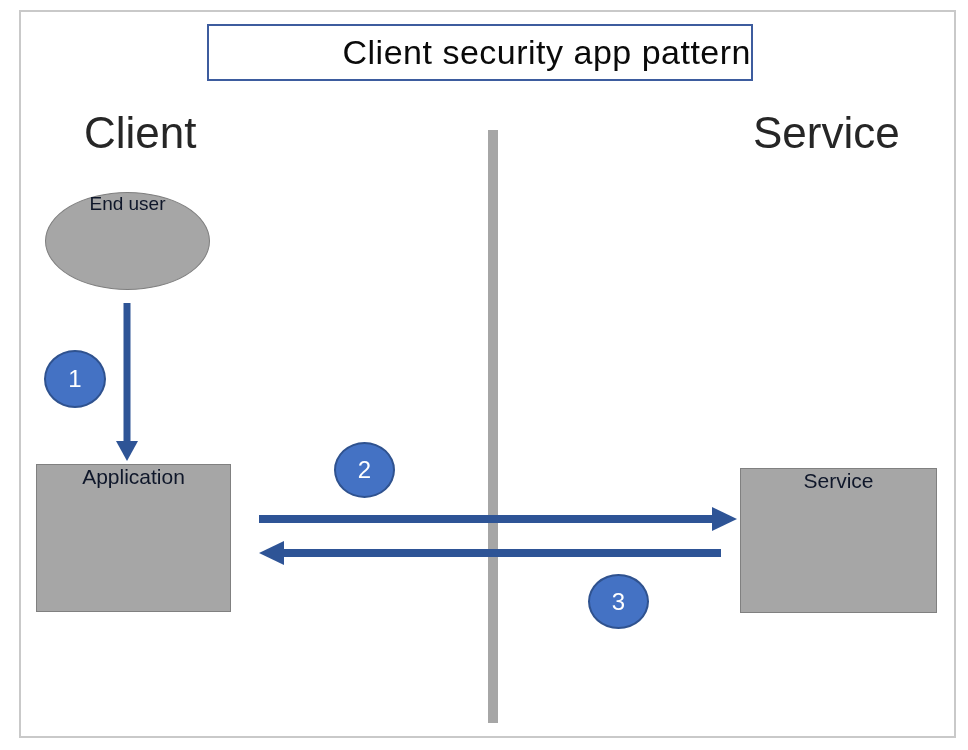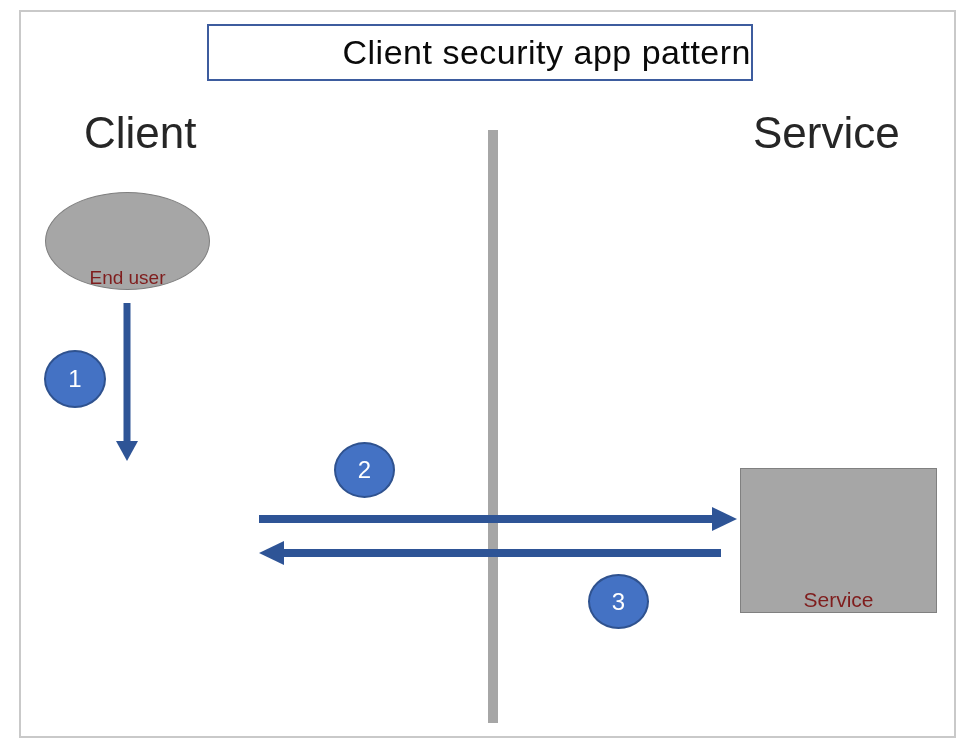--- a/index.html
+++ b/index.html
@@ -60,23 +60,23 @@
   .arrows {
     position: absolute;
     left: 0; top: 0;
     pointer-events: none;
   }
 
   .node {
     position: absolute;
     background: #a6a6a6;
     display: flex;
-    align-items: flex-end;
+    align-items: flex-start;
     justify-content: center;
-    color: #7f1d1d;
+    color: #0f172a;
   }
   .node.ellipse {
     left: 45px; top: 192px;
     width: 165px; height: 98px;
     border-radius: 50%;
     border: 1px solid #7f7f7f;
     font-size: 19px;
   }
   .node.box {
     border: 1px solid #808080;
@@ -129,20 +129,23 @@
     <g>
       <line x1="721" y1="553" x2="283" y2="553" stroke="#2e5496" stroke-width="8"></line>
       <polygon points="259,553 284,541 284,565" fill="#2e5496"></polygon>
     </g>
   </svg>
 
   <div class="node ellipse">
     <span>End user</span>
   </div>
 
+  <div class="node box application">
+    <span>Application</span>
+  </div>
 
   <div class="node box service-box">
     <span>Service</span>
   </div>
 
   <div class="badge badge-1">
     <span>1</span>
   </div>
 
   <div class="badge badge-2">

